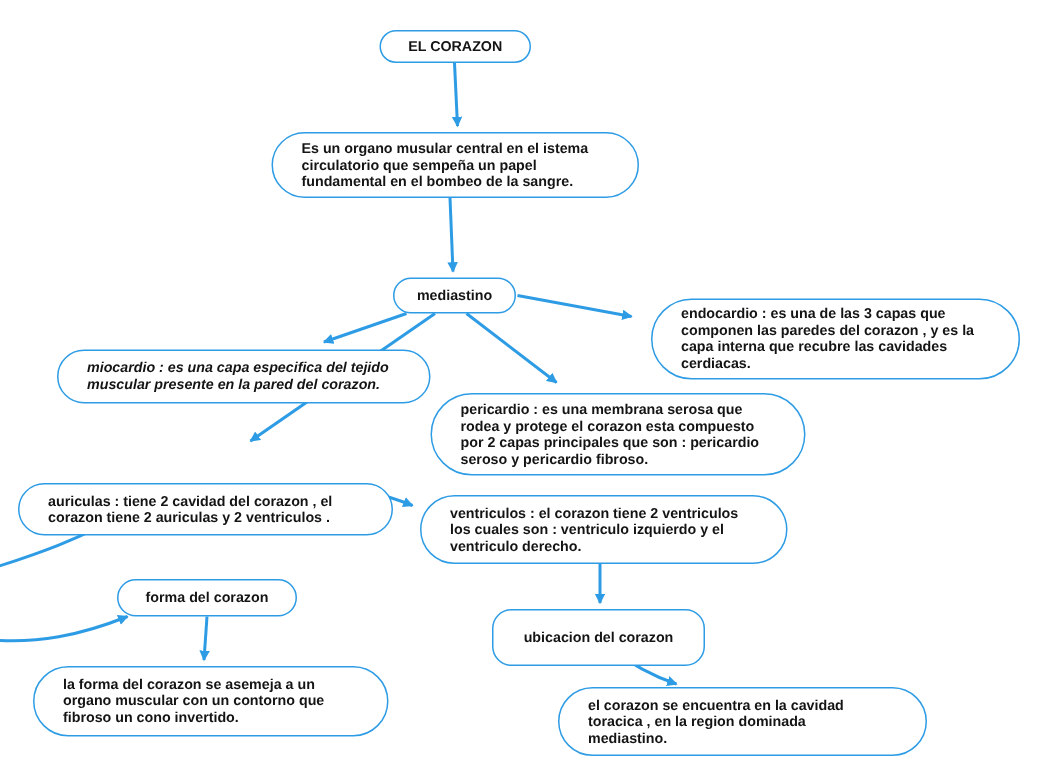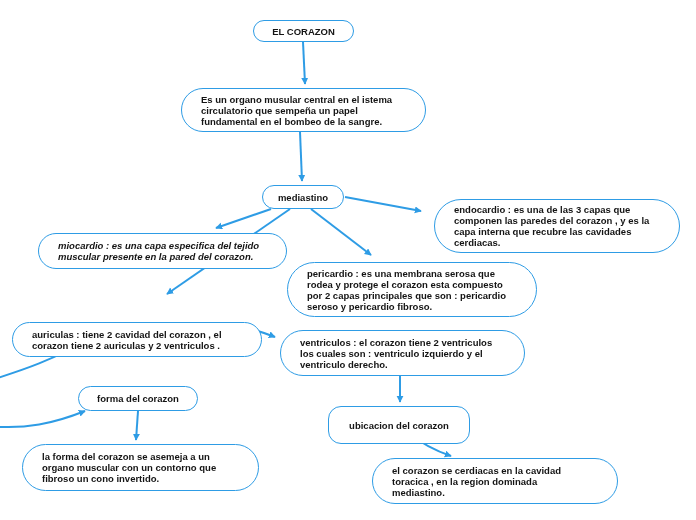--- a/index.html
+++ b/index.html
@@ -72,17 +72,17 @@
       <div class="node" style="left: 12px; top: 298px; width: 250px; height: 35px; border-radius: 17.5px; margin-top: 24px;"><span>auriculas : tiene 2 cavidad del corazon , el
 corazon tiene 2 auriculas y 2 ventriculos .</span></div>
       <div class="node" style="left: 280px; top: 330px; width: 245px; height: 46px; border-radius: 23px;"><span>ventriculos : el corazon tiene 2 ventriculos
 los cuales son : ventriculo izquierdo y el
 ventriculo derecho.</span></div>
       <div class="node center" style="left: 78px; top: 386px; width: 120px; height: 25px; border-radius: 12.5px;"><span>forma del corazon</span></div>
       <div class="node center" style="left: 328px; top: 406px; width: 142px; height: 38px; border-radius: 13px;"><span>ubicacion del corazon</span></div>
       <div class="node" style="left: 22px; top: 444px; width: 237px; height: 47px; border-radius: 23.5px;"><span>la forma del corazon se asemeja a un
 organo muscular con un contorno que
 fibroso un cono invertido.</span></div>
-      <div class="node" style="left: 372px; top: 458px; width: 246px; height: 46px; border-radius: 23px;"><span>el corazon se cerdiacas en la cavidad
+      <div class="node" style="left: 372px; top: 458px; width: 246px; height: 46px; border-radius: 23px;"><span>el corazon se encuentra en la cavidad
 toracica , en la region dominada
 mediastino.</span></div>
     </div>
 </div>
 
 </body></html>

